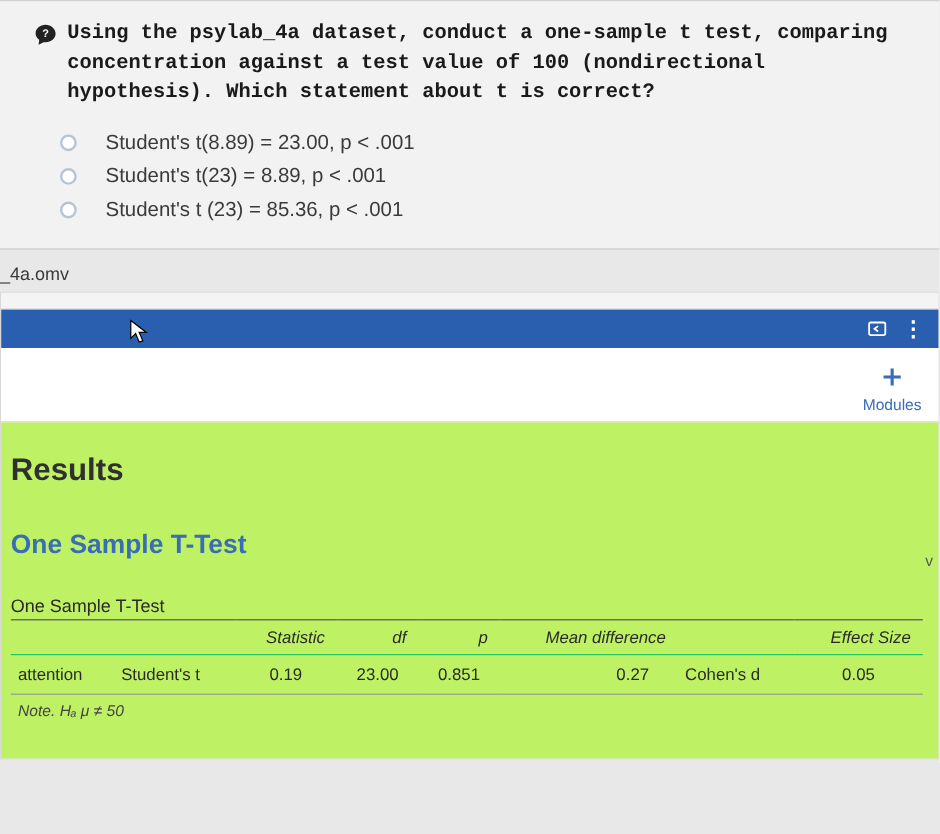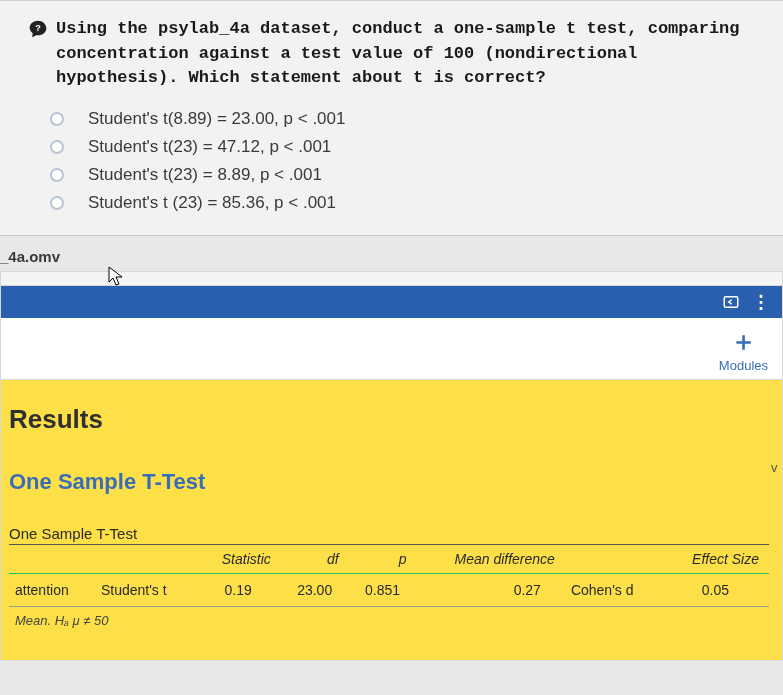--- a/index.html
+++ b/index.html
@@ -47,21 +47,21 @@
     .radio {
       width: 14px;
       height: 14px;
       border: 2px solid #b8c4d4;
       border-radius: 50%;
       background: #fff;
       flex-shrink: 0;
     }
     .file-label {
       font-size: 15px;
-      font-weight: 700;
+      font-weight: 400;
       color: #3a3a3a;
       padding: 8px 0 6px 0;
     }
     .app-shell {
       background: #fafafa;
       border: 1px solid #d8d8d8;
       width: 100%;
     }
     .ribbon-gap {
       height: 14px;
@@ -99,21 +99,21 @@
       color: #3a6db8;
       cursor: pointer;
     }
     .modules-btn .plus {
       font-size: 26px;
       font-weight: 700;
       line-height: 1;
       color: #3a6db8;
     }
     .results-pane {
-      background: #fde047;
+      background: #bef264;
       padding: 24px 0 0 8px;
       min-height: 280px;
     }
     .results-heading {
       font-size: 26px;
       font-weight: 700;
       color: #303030;
     }
     .section-heading {
       font-size: 22px;
@@ -181,24 +181,20 @@
           <path fill="#222" d="M12 2C6.5 2 2 5.8 2 10.5c0 2.6 1.4 4.9 3.6 6.5L5 22l5-2.6c.6.1 1.3.1 2 .1 5.5 0 10-3.8 10-8.5S17.5 2 12 2z"></path>
           <text x="12" y="14" text-anchor="middle" font-size="11" font-weight="700" fill="#fff">?</text>
         </svg>
     </span>
     <span class="question-body">Using the psylab_4a dataset, conduct a one-sample t test, comparing concentration against a test value of 100 (nondirectional hypothesis). Which statement about t is correct?</span>
   </div>
   <div class="options">
     <div class="option">
       <span class="radio"></span>
       <span>Student's t(8.89) = 23.00, p &lt; .001</span>
-    </div>
-    <div class="option">
-      <span class="radio"></span>
-      <span>Student's t(23) = 47.12, p &lt; .001</span>
     </div>
     <div class="option">
       <span class="radio"></span>
       <span>Student's t(23) = 8.89, p &lt; .001</span>
     </div>
     <div class="option">
       <span class="radio"></span>
       <span>Student's t (23) = 85.36, p &lt; .001</span>
     </div>
   </div>
@@ -249,21 +245,21 @@
           <td>0.19</td>
           <td>23.00</td>
           <td>0.851</td>
           <td class="right">0.27</td>
           <td class="left">Cohen's d</td>
           <td>0.05</td>
         </tr>
       </tbody>
     </table>
     <div class="note">
-      <span class="notelabel">Mean.</span>
+      <span class="notelabel">Note.</span>
       <span>Hₐ μ ≠ 50</span>
     </div>
   </div>
 </div>
 
 <div class="cursor">
   <svg width="16" height="20" viewBox="0 0 16 20">
       <path d="M1 1l0 15 4-4 3 7 3-1-3-7 6 0z" fill="#fff" stroke="#000" stroke-width="1"></path>
     </svg>
 </div>

